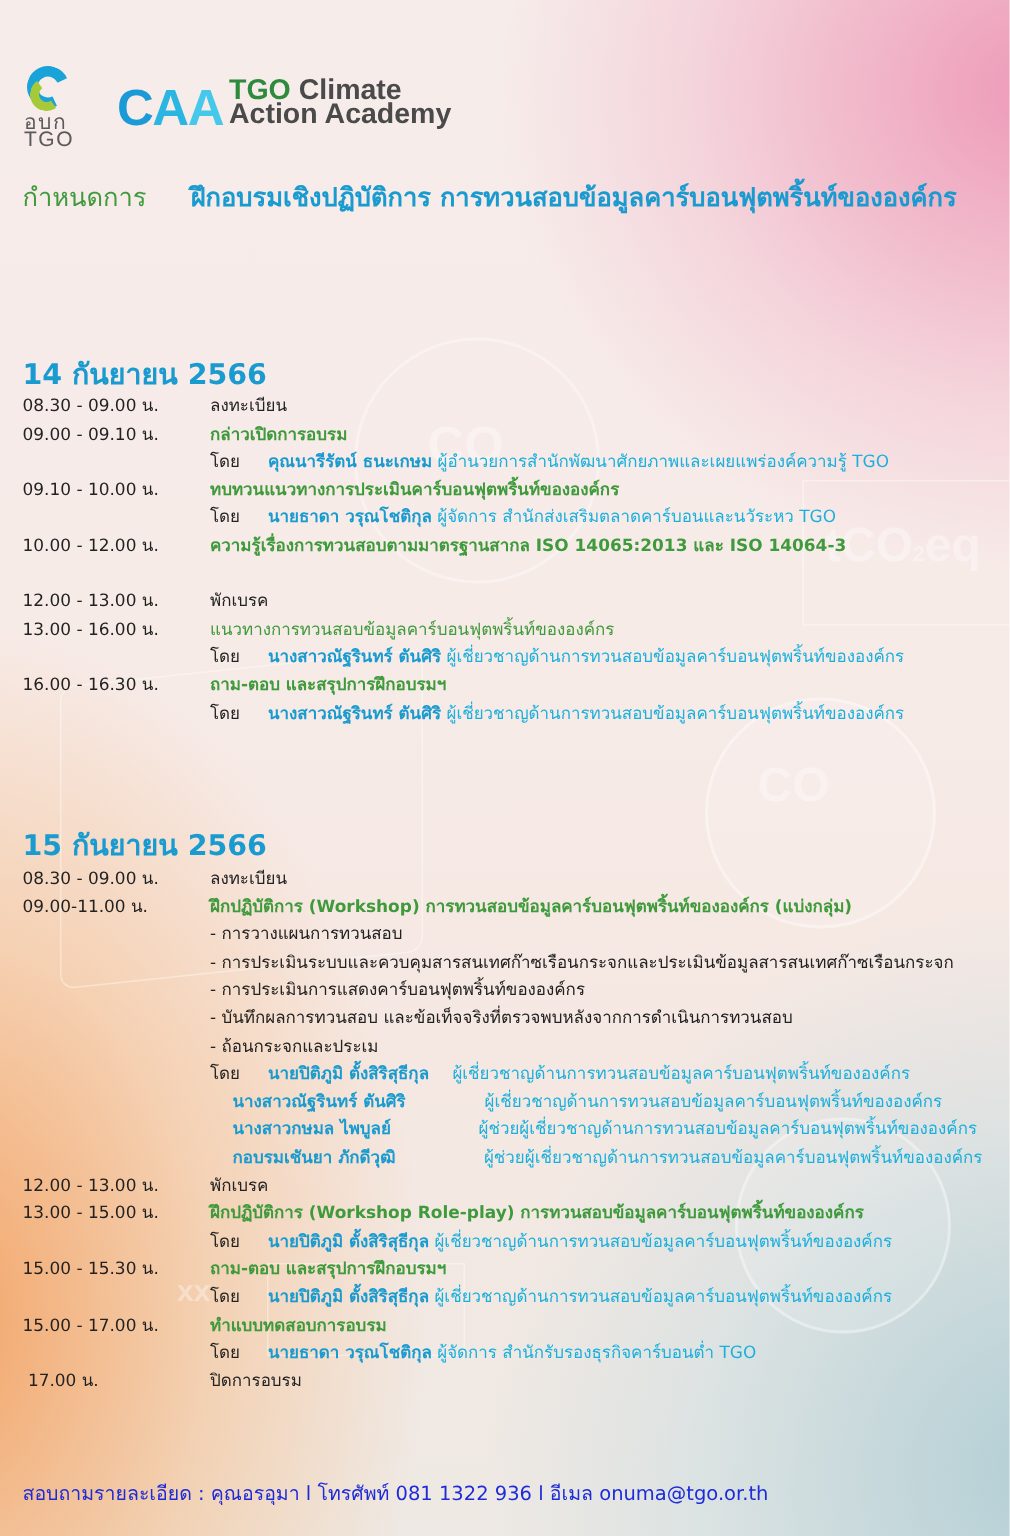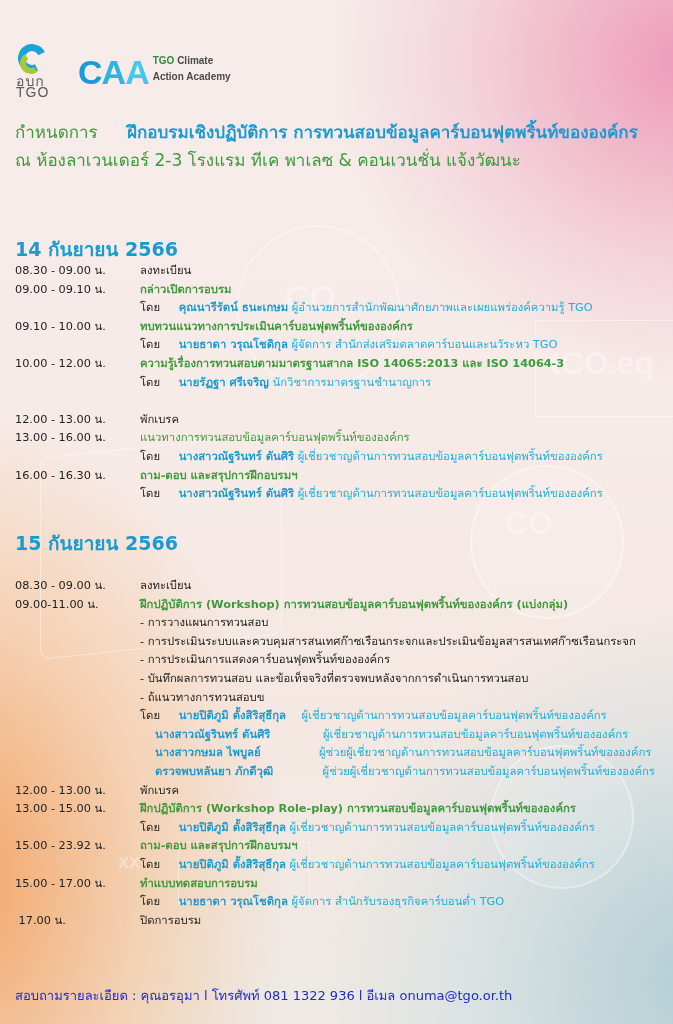--- a/index.html
+++ b/index.html
@@ -19,21 +19,21 @@
   .logo-area { position: absolute; left: 16px; top: 42px; display: flex; align-items: center; }
   .logo-c { width: 36px; height: 60px; position: relative; }
   .logo-c .ring { position: absolute; left: 2px; top: 2px; width: 28px; height: 28px; border-radius: 50%;
     border: 7px solid #1aa3d8; border-right-color: transparent; box-sizing: border-box; transform: rotate(20deg); }
   .logo-c .ring2 { position: absolute; left: 4px; top: 10px; width: 22px; height: 22px; border-radius: 50%;
     border: 6px solid #a6c93a; border-right-color: transparent; border-top-color: transparent; box-sizing: border-box; transform: rotate(10deg); }
   .logo-c .sub { position: absolute; left: 0; top: 34px; width: 36px; font-size: 14px; line-height: 11px; color: #5a5a5a; text-align: left; font-family: "Liberation Sans", sans-serif; letter-spacing: 1px; }
   .caa { display: flex; align-items: flex-start; margin-left: 26px; }
   .caa-mark { font-family: "Liberation Sans", sans-serif; font-weight: bold; font-size: 34px; letter-spacing: -1px; }
   .caa-mark .c1 { color: #1a9bd7; } .caa-mark .c2 { color: #2ab6e0; } .caa-mark .c3 { color: #46c8ea; }
-  .caa-text { margin-left: 4px; line-height: 16px; font-family: "Liberation Sans", sans-serif; font-size: 10px; color: #4a4a4a; font-weight: bold; }
+  .caa-text { margin-left: 4px; line-height: 16px; font-family: "Liberation Sans", sans-serif; font-size: 19px; color: #4a4a4a; font-weight: bold; }
   .caa-text .tgo { color: #2e8b3d; }
 
   .title-block { position: absolute; left: 15px; top: 118px; }
   .t1 { font-size: 17px; line-height: 28px; color: #3f9a3c; white-space: nowrap; }
   .t1 b { color: #1a9bd0; margin-left: 24px; }
   .t2 { font-size: 17px; line-height: 28px; color: #1a9bd0; font-weight: bold; white-space: nowrap; }
   .t3 { font-size: 17px; line-height: 28px; color: #3f9a3c; white-space: nowrap; }
 
   .day-title { position: absolute; left: 15px; font-size: 19px; font-weight: bold; color: #1a9bd0; }
   .sched { position: absolute; left: 15px; width: 650px; font-size: 11.3px; color: #222; }
@@ -76,21 +76,20 @@
     <div class="caa-mark"><span class="c1">C</span><span class="c2">A</span><span class="c3">A</span></div>
     <div class="caa-text">
       <div><span class="tgo">TGO</span><span> Climate</span></div>
       <div>Action Academy</div>
     </div>
   </div>
 </div>
 
 <div class="title-block">
   <div class="t1"><span>กำหนดการ </span><b>ฝึกอบรมเชิงปฏิบัติการ การทวนสอบข้อมูลคาร์บอนฟุตพริ้นท์ขององค์กร</b></div>
-  <div class="t3">ณ ห้องลาเวนเดอร์ 2-3 โรงแรม ทีเค พาเลซ &amp; คอนเวนชั่น แจ้งวัฒนะ</div>
 </div>
 
 <div class="day-title" style="top:234px;">14 กันยายน 2566</div>
 <div class="sched" style="top:262px;">
   <div class="row">
       <span class="time">08.30 - 09.00 น.</span>
       <span class="content black">ลงทะเบียน</span>
     </div>
   <div class="row">
       <span class="time">09.00 - 09.10 น.</span>
@@ -107,24 +106,20 @@
   <div class="row">
       <span class="time"></span>
       <span class="content"><span>โดย</span> <span class="blue-b">นายธาดา วรุณโชติกุล</span><span class="blue"> ผู้จัดการ สำนักส่งเสริมตลาดคาร์บอนและนวัระหว TGO</span></span>
     </div>
   <div class="row">
       <span class="time">10.00 - 12.00 น.</span>
       <span class="content green">ความรู้เรื่องการทวนสอบตามมาตรฐานสากล ISO 14065:2013 และ ISO 14064-3</span>
     </div>
   <div class="row">
       <span class="time"></span>
-      <span class="content"><span>โดย</span> <span class="blue-b">นายรัฏฐา ศรีเจริญ</span><span class="blue"> นักวิชาการมาตรฐานชำนาญการ</span></span>
-    </div>
-  <div class="row">
-      <span class="time"></span>
     </div>
   <div class="row">
       <span class="time">12.00 - 13.00 น.</span>
       <span class="content black">พักเบรค</span>
     </div>
   <div class="row">
       <span class="time">13.00 - 16.00 น.</span>
       <span class="content green-light">แนวทางการทวนสอบข้อมูลคาร์บอนฟุตพริ้นท์ขององค์กร</span>
     </div>
   <div class="row">
@@ -134,21 +129,21 @@
   <div class="row">
       <span class="time">16.00 - 16.30 น.</span>
       <span class="content green">ถาม-ตอบ และสรุปการฝึกอบรมฯ</span>
     </div>
   <div class="row">
       <span class="time"></span>
       <span class="content"><span>โดย</span> <span class="blue-b">นางสาวณัฐรินทร์  ตันศิริ</span><span class="blue">  ผู้เชี่ยวชาญด้านการทวนสอบข้อมูลคาร์บอนฟุตพริ้นท์ขององค์กร</span></span>
     </div>
 </div>
 
-<div class="day-title" style="top:528px;">15 กันยายน 2566</div>
+<div class="day-title" style="top:548px;">15 กันยายน 2566</div>
 <div class="sched" style="top:577px;">
   <div class="row">
       <span class="time">08.30 - 09.00 น.</span>
       <span class="content black">ลงทะเบียน</span>
     </div>
   <div class="row">
       <span class="time">09.00-11.00 น.</span>
       <span class="content green">ฝึกปฏิบัติการ (Workshop) การทวนสอบข้อมูลคาร์บอนฟุตพริ้นท์ขององค์กร (แบ่งกลุ่ม)</span>
     </div>
   <div class="row">
@@ -162,52 +157,52 @@
   <div class="row">
       <span class="time"></span>
       <span class="content black">- การประเมินการแสดงคาร์บอนฟุตพริ้นท์ขององค์กร</span>
     </div>
   <div class="row">
       <span class="time"></span>
       <span class="content black">- บันทึกผลการทวนสอบ และข้อเท็จจริงที่ตรวจพบหลังจากการดำเนินการทวนสอบ</span>
     </div>
   <div class="row">
       <span class="time"></span>
-      <span class="content black">- ถ้แนวทางการทวนสอบข</span>
+      <span class="content black">- ถ้อนกระจกและประเม</span>
     </div>
   <div class="row">
       <span class="time"></span>
       <span class="content"><span class="spk-name"><span>โดย</span> <span class="blue-b">นายปิติภูมิ ตั้งสิริสุธีกุล</span></span><span class="blue">  ผู้เชี่ยวชาญด้านการทวนสอบข้อมูลคาร์บอนฟุตพริ้นท์ขององค์กร</span></span>
     </div>
   <div class="row">
       <span class="time"></span>
       <span class="content"><span class="spk-name blue-b" style="width:168px">นางสาวณัฐรินทร์ ตันศิริ</span><span class="blue">ผู้เชี่ยวชาญด้านการทวนสอบข้อมูลคาร์บอนฟุตพริ้นท์ขององค์กร</span></span>
     </div>
   <div class="row">
       <span class="time"></span>
       <span class="content"><span class="spk-name blue-b" style="width:164px">นางสาวกษมล ไพบูลย์</span><span class="blue">ผู้ช่วยผู้เชี่ยวชาญด้านการทวนสอบข้อมูลคาร์บอนฟุตพริ้นท์ขององค์กร</span></span>
     </div>
   <div class="row">
       <span class="time"></span>
-      <span class="content"><span class="spk-name blue-b" style="width:164px">ตรวจพบหลันยา ภักดีวุฒิ</span><span class="blue"> ผู้ช่วยผู้เชี่ยวชาญด้านการทวนสอบข้อมูลคาร์บอนฟุตพริ้นท์ขององค์กร</span></span>
+      <span class="content"><span class="spk-name blue-b" style="width:164px">กอบรมเชันยา ภักดีวุฒิ</span><span class="blue"> ผู้ช่วยผู้เชี่ยวชาญด้านการทวนสอบข้อมูลคาร์บอนฟุตพริ้นท์ขององค์กร</span></span>
     </div>
   <div class="row">
       <span class="time">12.00 - 13.00 น.</span>
       <span class="content black">พักเบรค</span>
     </div>
   <div class="row">
       <span class="time">13.00 - 15.00 น.</span>
       <span class="content green">ฝึกปฏิบัติการ (Workshop Role-play) การทวนสอบข้อมูลคาร์บอนฟุตพริ้นท์ขององค์กร</span>
     </div>
   <div class="row">
       <span class="time"></span>
       <span class="content"><span>โดย</span> <span class="blue-b">นายปิติภูมิ ตั้งสิริสุธีกุล</span><span class="blue"> ผู้เชี่ยวชาญด้านการทวนสอบข้อมูลคาร์บอนฟุตพริ้นท์ขององค์กร</span></span>
     </div>
   <div class="row">
-      <span class="time">15.00 - 23.92 น.</span>
+      <span class="time">15.00 - 15.30 น.</span>
       <span class="content green">ถาม-ตอบ และสรุปการฝึกอบรมฯ</span>
     </div>
   <div class="row">
       <span class="time"></span>
       <span class="content"><span>โดย</span> <span class="blue-b">นายปิติภูมิ ตั้งสิริสุธีกุล</span><span class="blue"> ผู้เชี่ยวชาญด้านการทวนสอบข้อมูลคาร์บอนฟุตพริ้นท์ขององค์กร</span></span>
     </div>
   <div class="row">
       <span class="time">15.00 - 17.00 น.</span>
       <span class="content green">ทำแบบทดสอบการอบรม</span>
     </div>

